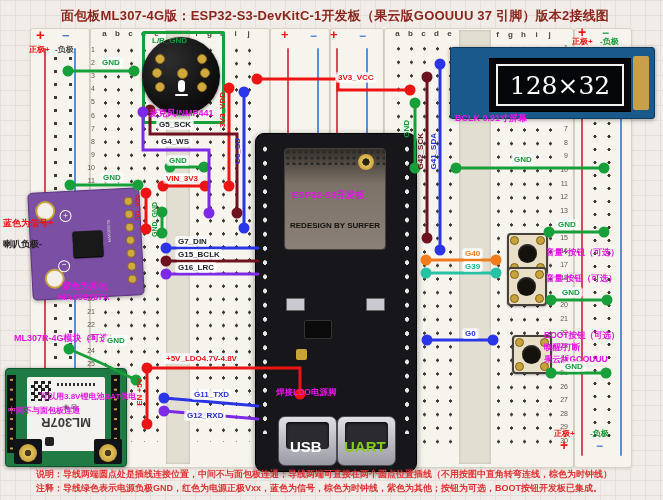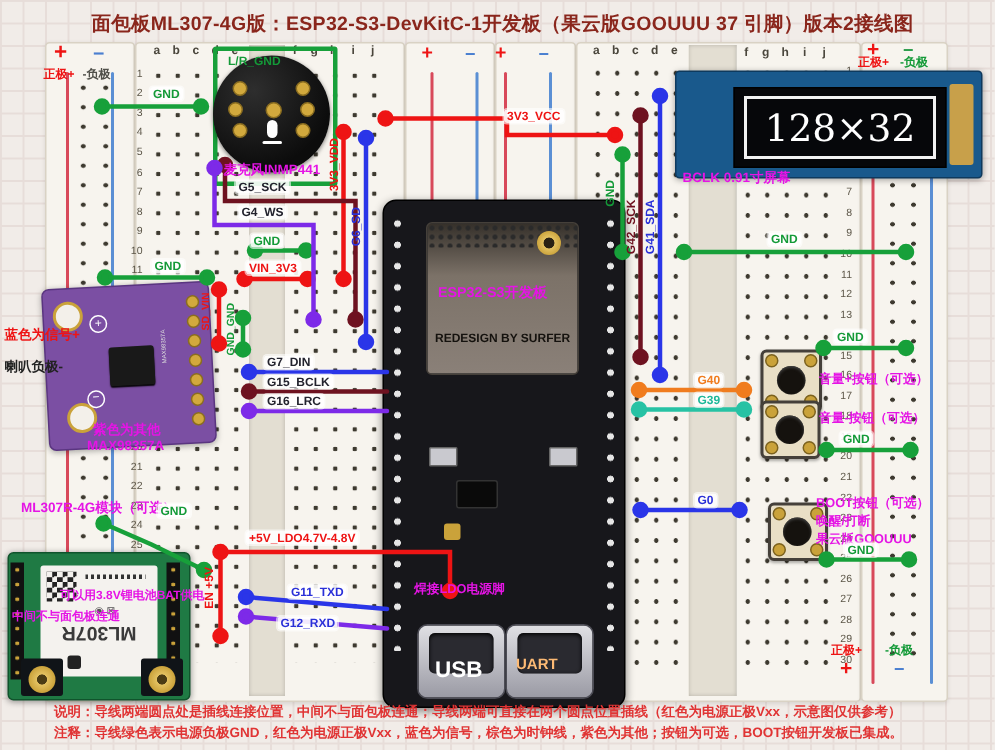--- a/index.html
+++ b/index.html
@@ -266,21 +266,21 @@
   <div style="position:absolute;left:110px;top:164px;width:17px;height:11px;background:#c9c9cf;border:1px solid #666;border-radius:1px;"></div>
   <div style="position:absolute;left:48px;top:186px;width:26px;height:17px;background:#0a0a0a;border:1px solid #333;border-radius:2px;"></div>
   <div style="position:absolute;left:40px;top:215px;width:11px;height:11px;background:#caa23a;border-radius:2px;"></div>
   <div class="usbc" style="left:22px;top:282px;width:57px;height:48px;">
       <u></u>
     </div>
   <div class="usbc" style="left:81px;top:282px;width:57px;height:48px;">
       <u></u>
     </div>
   <div style="position:absolute;left:34px;top:304px;font-size:15px;font-weight:bold;color:#fff;">USB</div>
-  <div style="position:absolute;left:88px;top:304px;font-size:10px;font-weight:bold;color:#fdba74;">UART</div>
+  <div style="position:absolute;left:88px;top:304px;font-size:15px;font-weight:bold;color:#84cc16;">UART</div>
 </div>
 
 <div class="mod" style="left:450px;top:47px;width:203px;height:70px;background:#19598c;border:1px solid #0e3a5e;border-radius:3px;box-shadow:0 1px 4px rgba(0,0,0,.35);">
   <div style="position:absolute;left:38px;top:10px;width:140px;height:52px;background:#06070a;border:1px solid #000;">
     <div style="position:absolute;left:6px;top:5px;right:6px;bottom:5px;border:2px solid #f2f2f2;display:flex;align-items:center;justify-content:center;font-family:'DejaVu Serif',serif;font-size:25px;color:#fff;">128×32</div>
   </div>
   <div style="position:absolute;left:182px;top:8px;width:16px;height:54px;background:#c8a04a;border-radius:2px;"></div>
 </div>
 <div class="oledpins" style="left:452px;top:60px;">
     <span style="left: 0px;">GND</span>
@@ -448,14 +448,14 @@
 <div class="lb mag" style="left:546px;top:274px;font-size:8.5px;">音量-按钮（可选）</div>
 <div class="lb grn chip" style="left:560px;top:288px;">GND</div>
 <div class="lb org chip" style="left:463px;top:249px;">G40</div>
 <div class="lb tea chip" style="left:463px;top:262px;">G39</div>
 <div class="lb blu chip" style="left:463px;top:329px;">G0</div>
 <div class="lb mag" style="left:544px;top:331px;font-size:8.5px;">BOOT按钮（可选）</div>
 <div class="lb mag" style="left:544px;top:343px;font-size:8.5px;">唤醒/打断</div>
 <div class="lb mag" style="left:544px;top:355px;font-size:8.5px;">果云版GOOUUU</div>
 <div class="lb grn chip" style="left:563px;top:362px;">GND</div>
 
-<div class="note" style="left:36px;top:468px;">说明：导线两端圆点处是插线连接位置，中间不与面包板连通；导线两端可直接在两个圆点位置插线（红色为电源正极Vxx，示意图仅供参考）</div>
+<div class="note" style="left:36px;top:468px;">说明：导线两端圆点处是插线连接位置，中间不与面包板连通；导线两端可直接在两个圆点位置插线（不用按图中直角转弯连线，棕色为时钟线）</div>
 <div class="note" style="left:36px;top:482px;">注释：导线绿色表示电源负极GND，红色为电源正极Vxx，蓝色为信号，棕色为时钟线，紫色为其他；按钮为可选，BOOT按钮开发板已集成。</div>
 
 </body></html>

